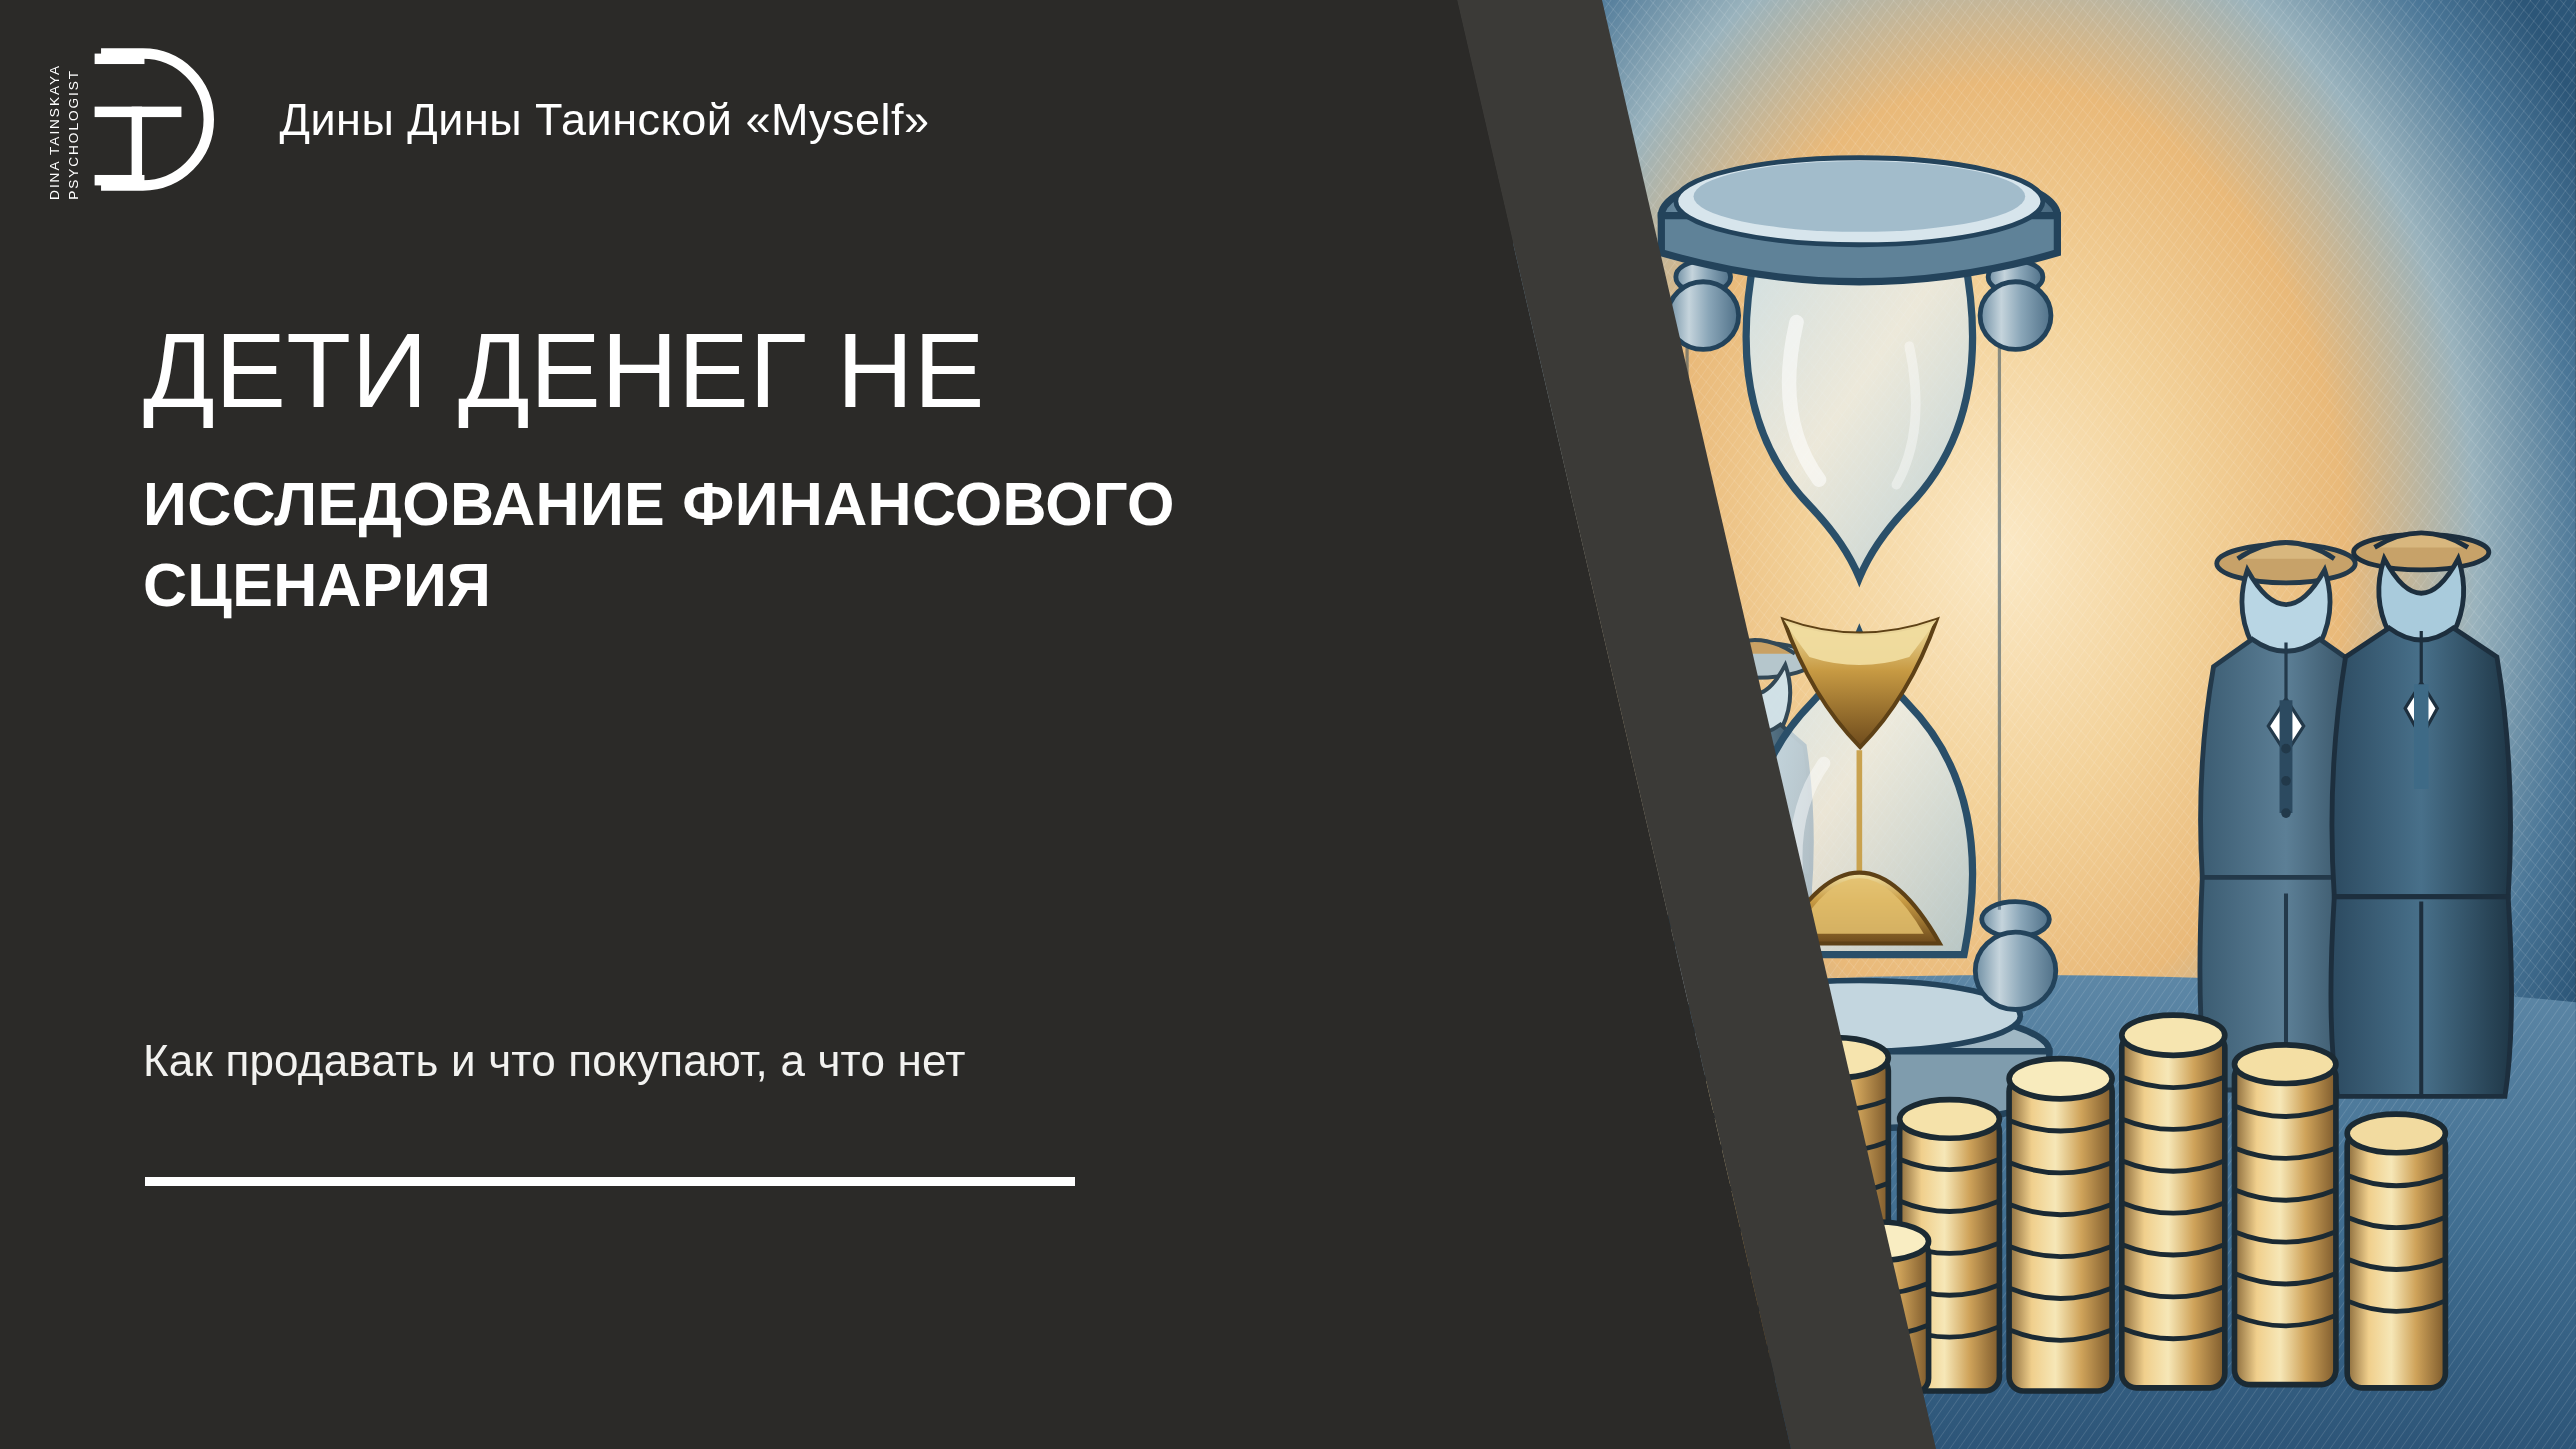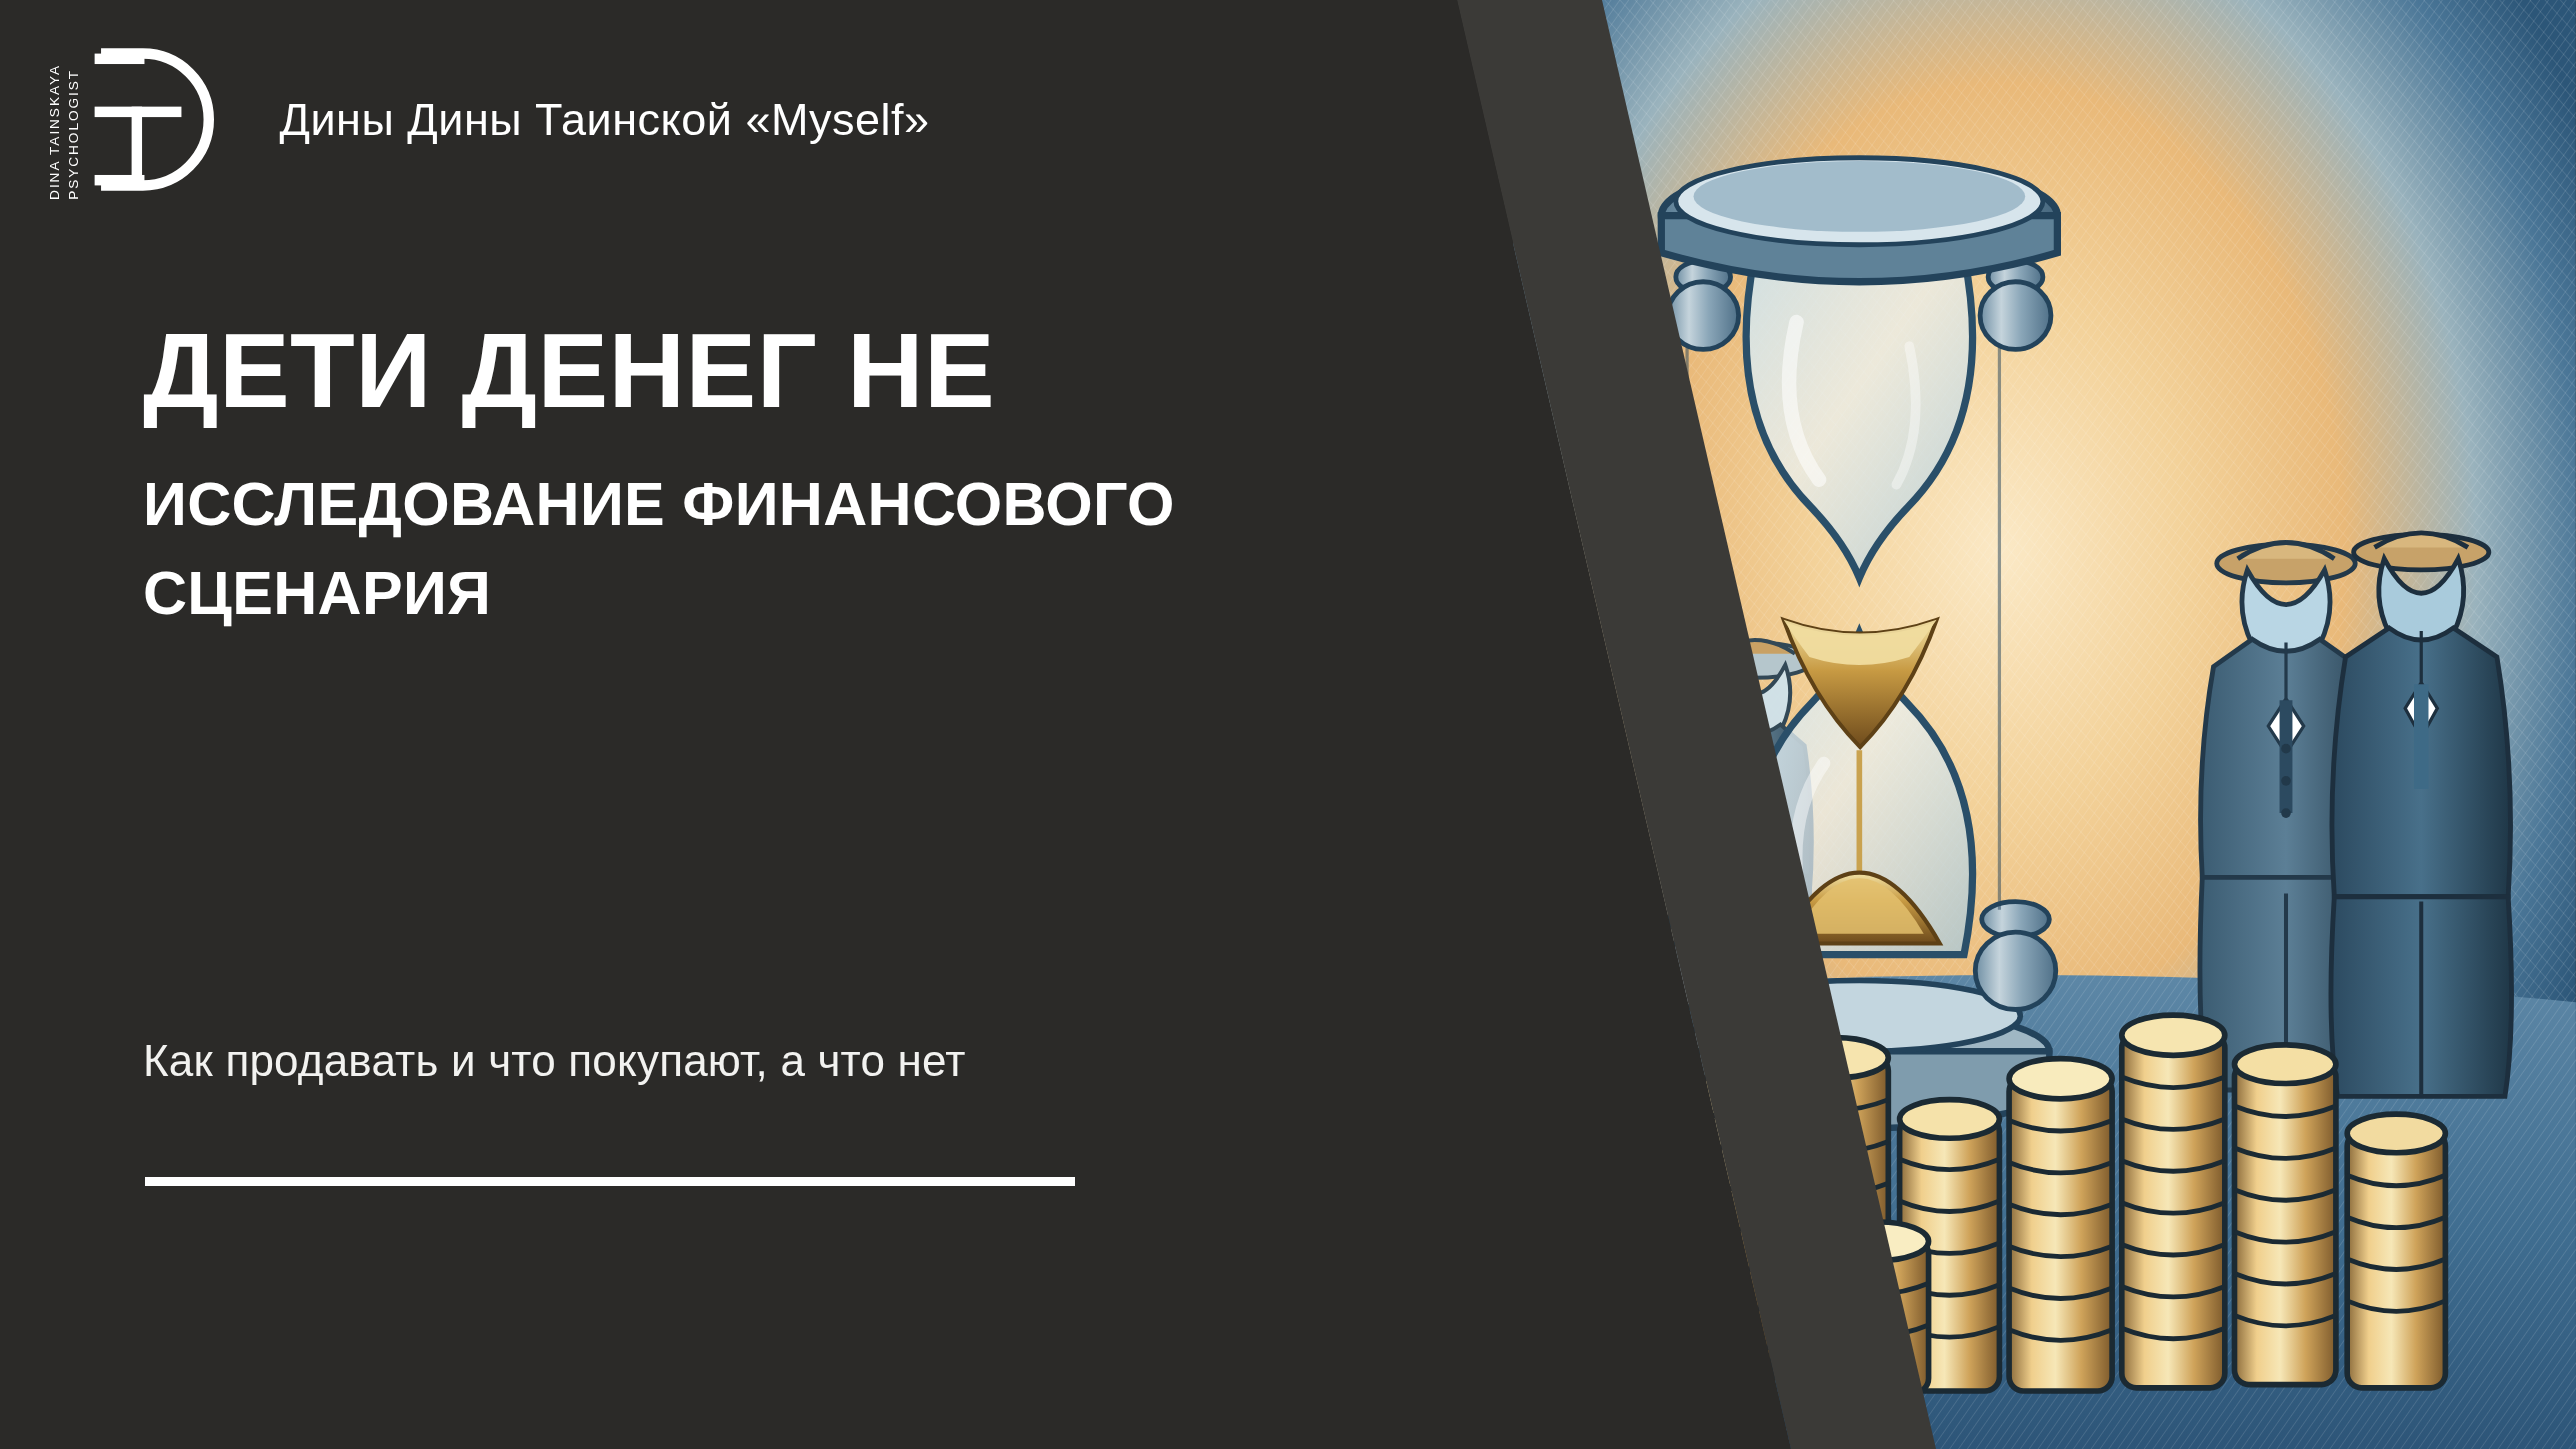--- a/index.html
+++ b/index.html
@@ -73,37 +73,37 @@
   }
 
   
   #headline {
     position:absolute; left:143px; top:306px;
     width:1256px;
   }
   .h-big {
     color:#ffffff;
     font-size:106px;
-    font-weight:bold;
+    font-weight:normal;
     line-height:1.22;
     letter-spacing:0.4px;
     text-transform:uppercase;
     white-space:nowrap;
   }
   .h-sub {
     color:#ffffff;
     font-size:61px;
     font-weight:bold;
     line-height:1.32;
     letter-spacing:0.3px;
     text-transform:uppercase;
     white-space:nowrap;
     margin-top:29px;
   }
-  .h-sub.second { margin-top:8px; }
+  .h-sub.second { margin-top:0; }
 
   #tagline {
     position:absolute; left:143px; top:1036px;
     color:#f2f2f0;
     font-size:44px;
     font-weight:300;
     letter-spacing:0.2px;
     white-space:nowrap;
   }
   #rule {

